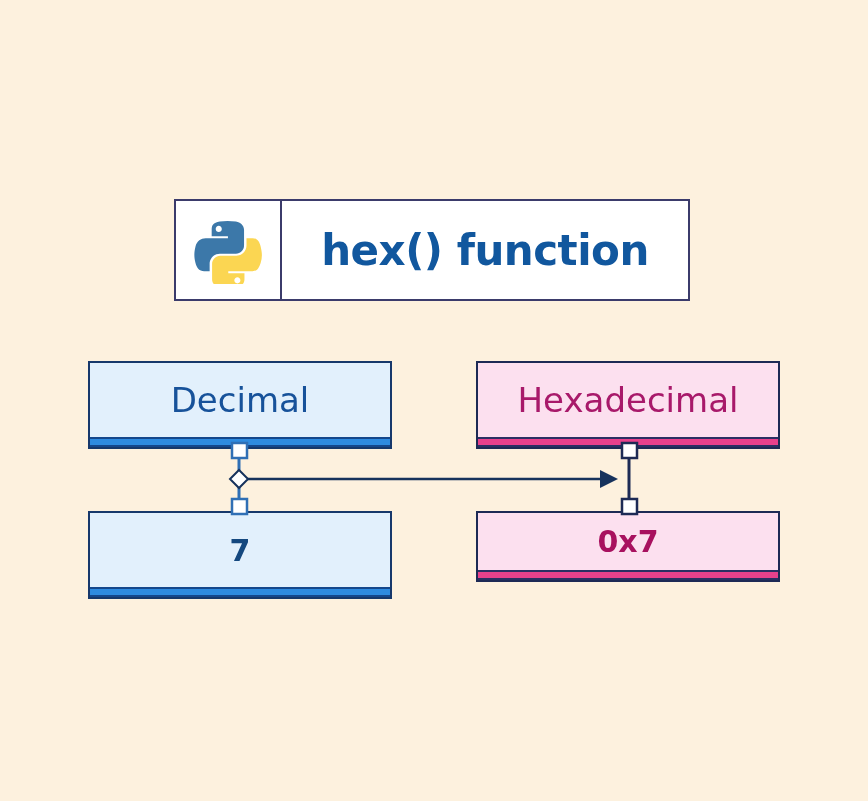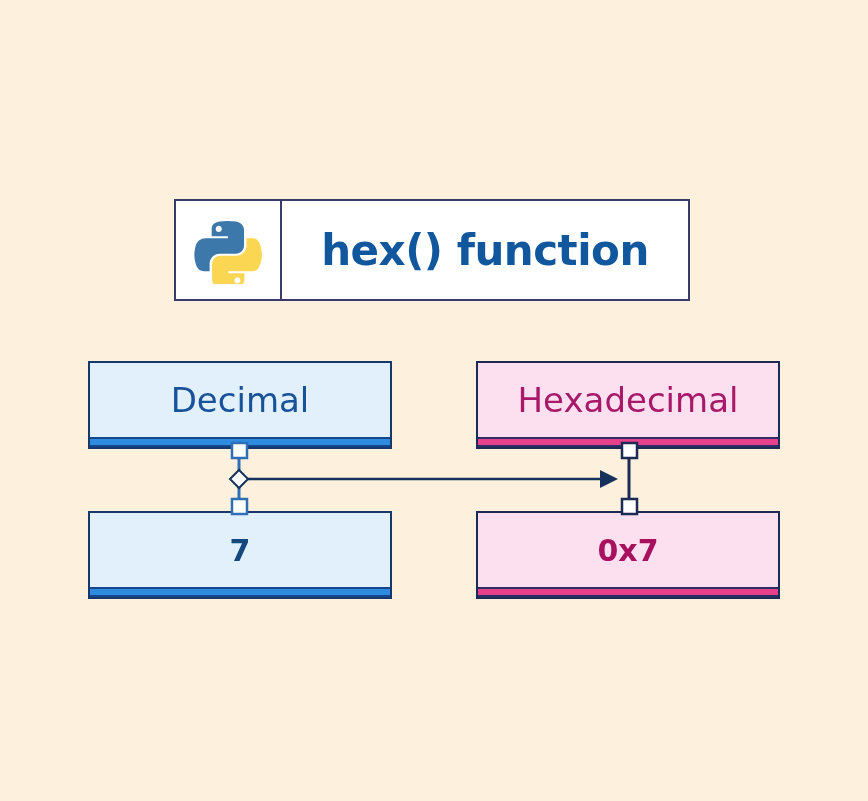--- a/index.html
+++ b/index.html
@@ -183,21 +183,21 @@
     <div class="node-accent"></div>
   </div>
 
   <div class="node blue" style="left:88px; top:511px; width:304px; height:88px;">
     <div class="node-body">
       <span class="node-label value-text-blue">7</span>
     </div>
     <div class="node-accent"></div>
   </div>
 
-  <div class="node pink" style="left:476px; top:511px; width:304px; height:88px;">
+  <div class="node pink" style="left:476px; top:511px; width:304px; height:71px;">
     <div class="node-body">
       <span class="node-label value-text-pink">0x7</span>
     </div>
     <div class="node-accent"></div>
   </div>
 
   <svg id="connectors">
 
     <line x1="239" y1="449" x2="239" y2="511" stroke="#2f6fb5" stroke-width="3"></line>
 

